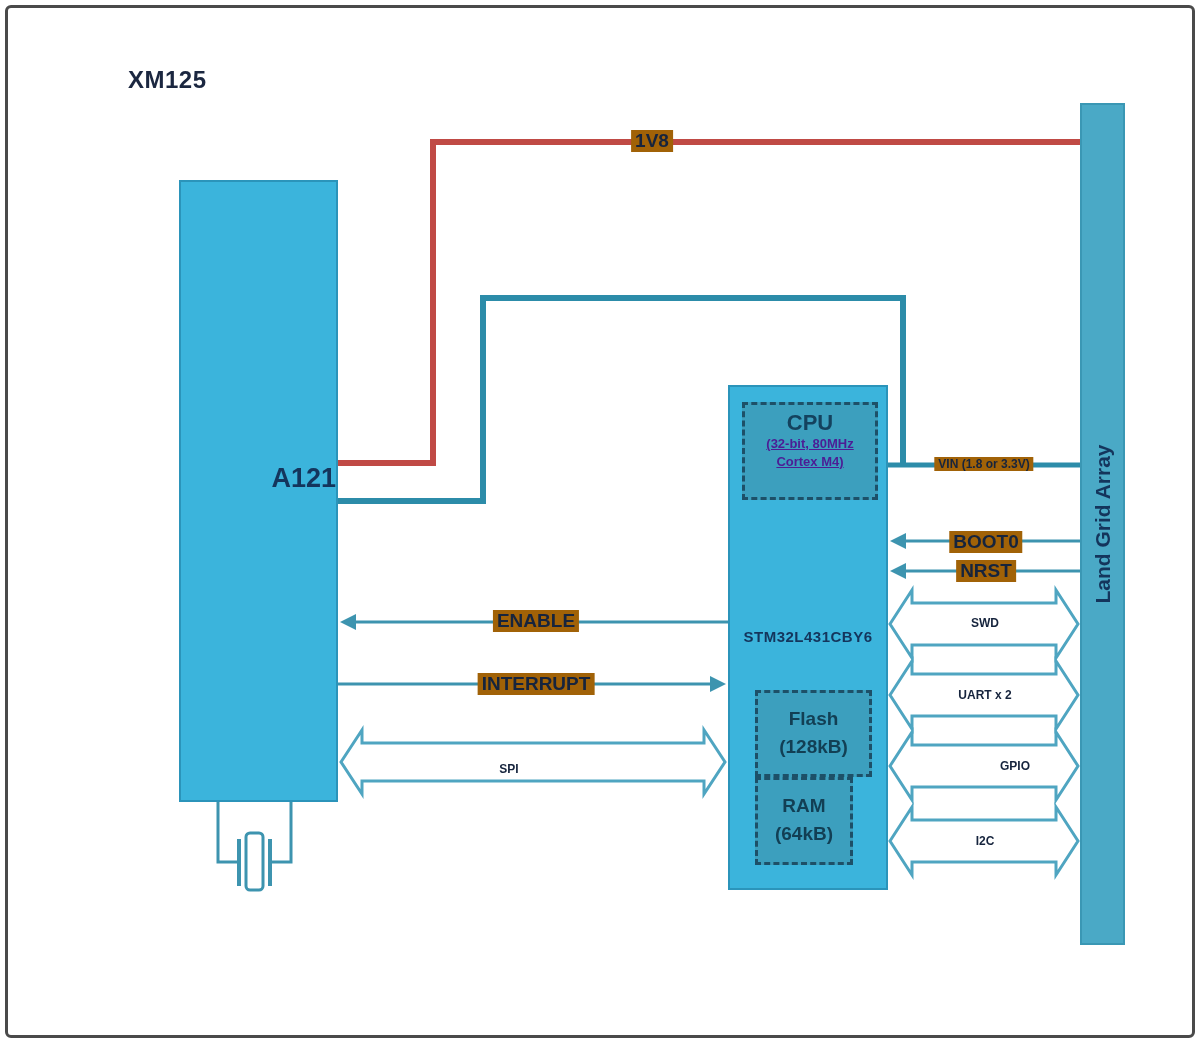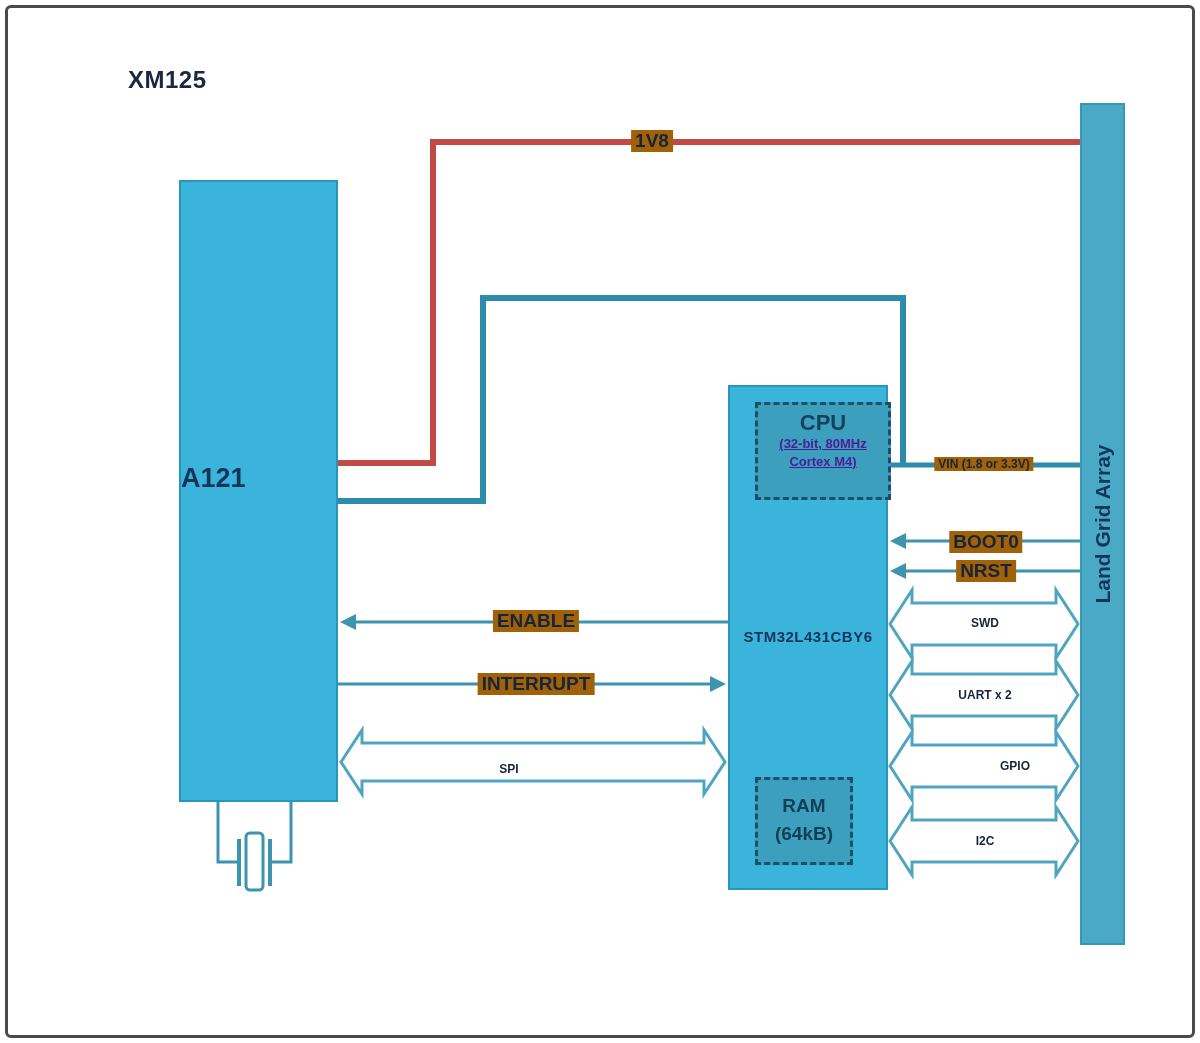--- a/index.html
+++ b/index.html
@@ -14,33 +14,33 @@
   .overlay{position:absolute;left:0;top:0;width:1200px;height:1043px;pointer-events:none;}
 
   .title{
     position:absolute;left:128px;top:66px;font-size:24px;font-weight:bold;
     color:#1b2740;letter-spacing:.5px;
   }
 
   .block{position:absolute;background:#3bb4dc;border:2px solid #2b94ba;box-sizing:border-box;}
   .blk-a121{left:179px;top:180px;width:159px;height:622px;}
   .a121-label{
-    position:absolute;left:0;right:0;top:281px;text-align:left;
+    position:absolute;left:0;right:0;top:281px;text-align:right;
     font-size:27px;font-weight:bold;color:#14355c;
   }
   .blk-mcu{left:728px;top:385px;width:160px;height:505px;}
   .mcu-label{
     position:absolute;left:0;right:0;top:241px;text-align:center;
     font-size:15px;font-weight:bold;color:#14355c;letter-spacing:.5px;
   }
   .inner{
     position:absolute;background:#3c9fbe;border:3px dashed #1d5068;box-sizing:border-box;
     text-align:center;color:#14425e;
   }
-  .inner-cpu{left:25px;top:15px;width:136px;height:98px;}
+  .inner-cpu{left:12px;top:15px;width:136px;height:98px;}
   .cpu-title{font-size:22px;font-weight:bold;margin-top:6px;line-height:1.1;}
   .cpu-sub{font-size:13px;font-weight:bold;color:#4c1d95;line-height:1.35;text-decoration:underline;}
   .inner-flash{left:25px;top:303px;width:117px;height:87px;}
   .inner-ram{left:25px;top:390px;width:98px;height:88px;}
   .mem-line{font-size:19px;font-weight:bold;line-height:1.45;color:#123f54;}
   .inner-flash .pad, .inner-ram .pad{padding-top:12px;}
 
   .blk-lga{
     left:1080px;top:103px;width:45px;height:842px;background:#4aa9c6;border:2px solid #3a97b4;
     display:flex;align-items:center;justify-content:center;
@@ -129,20 +129,26 @@
     <div class="a121-label">A121</div>
   </div>
 
   <div class="block blk-mcu">
     <div class="inner inner-cpu">
       <div class="cpu-title">CPU</div>
       <div class="cpu-sub">(32-bit, 80MHz</div>
       <div class="cpu-sub">Cortex M4)</div>
     </div>
     <div class="mcu-label">STM32L431CBY6</div>
+    <div class="inner inner-flash">
+      <div class="pad">
+        <div class="mem-line">Flash</div>
+        <div class="mem-line">(128kB)</div>
+      </div>
+    </div>
     <div class="inner inner-ram">
       <div class="pad">
         <div class="mem-line">RAM</div>
         <div class="mem-line">(64kB)</div>
       </div>
     </div>
   </div>
 
   <div class="block blk-lga">
     <div class="lga-label">Land Grid Array</div>

